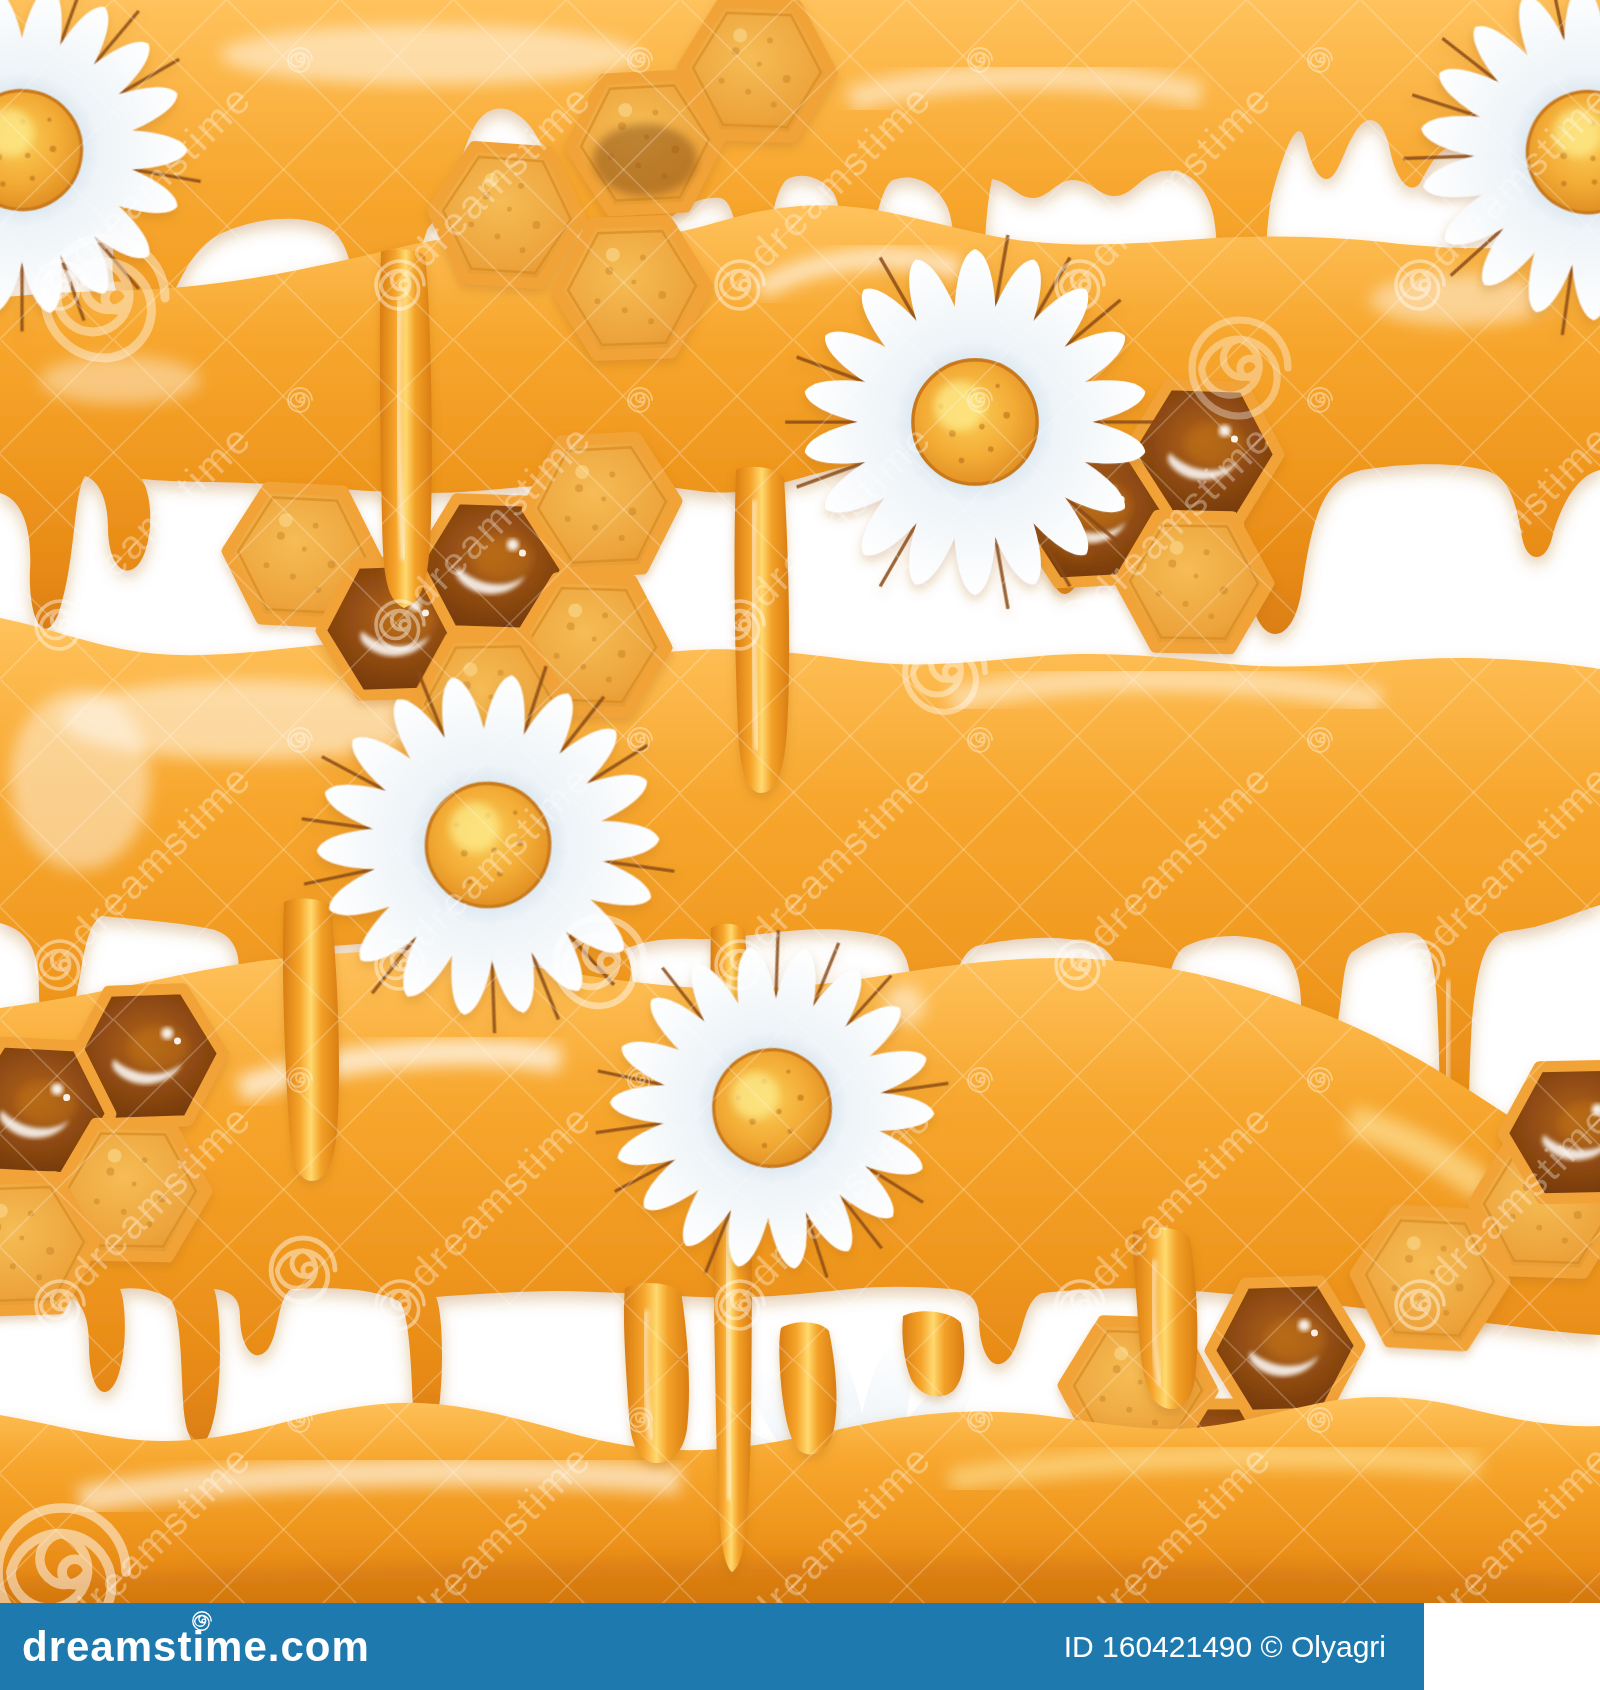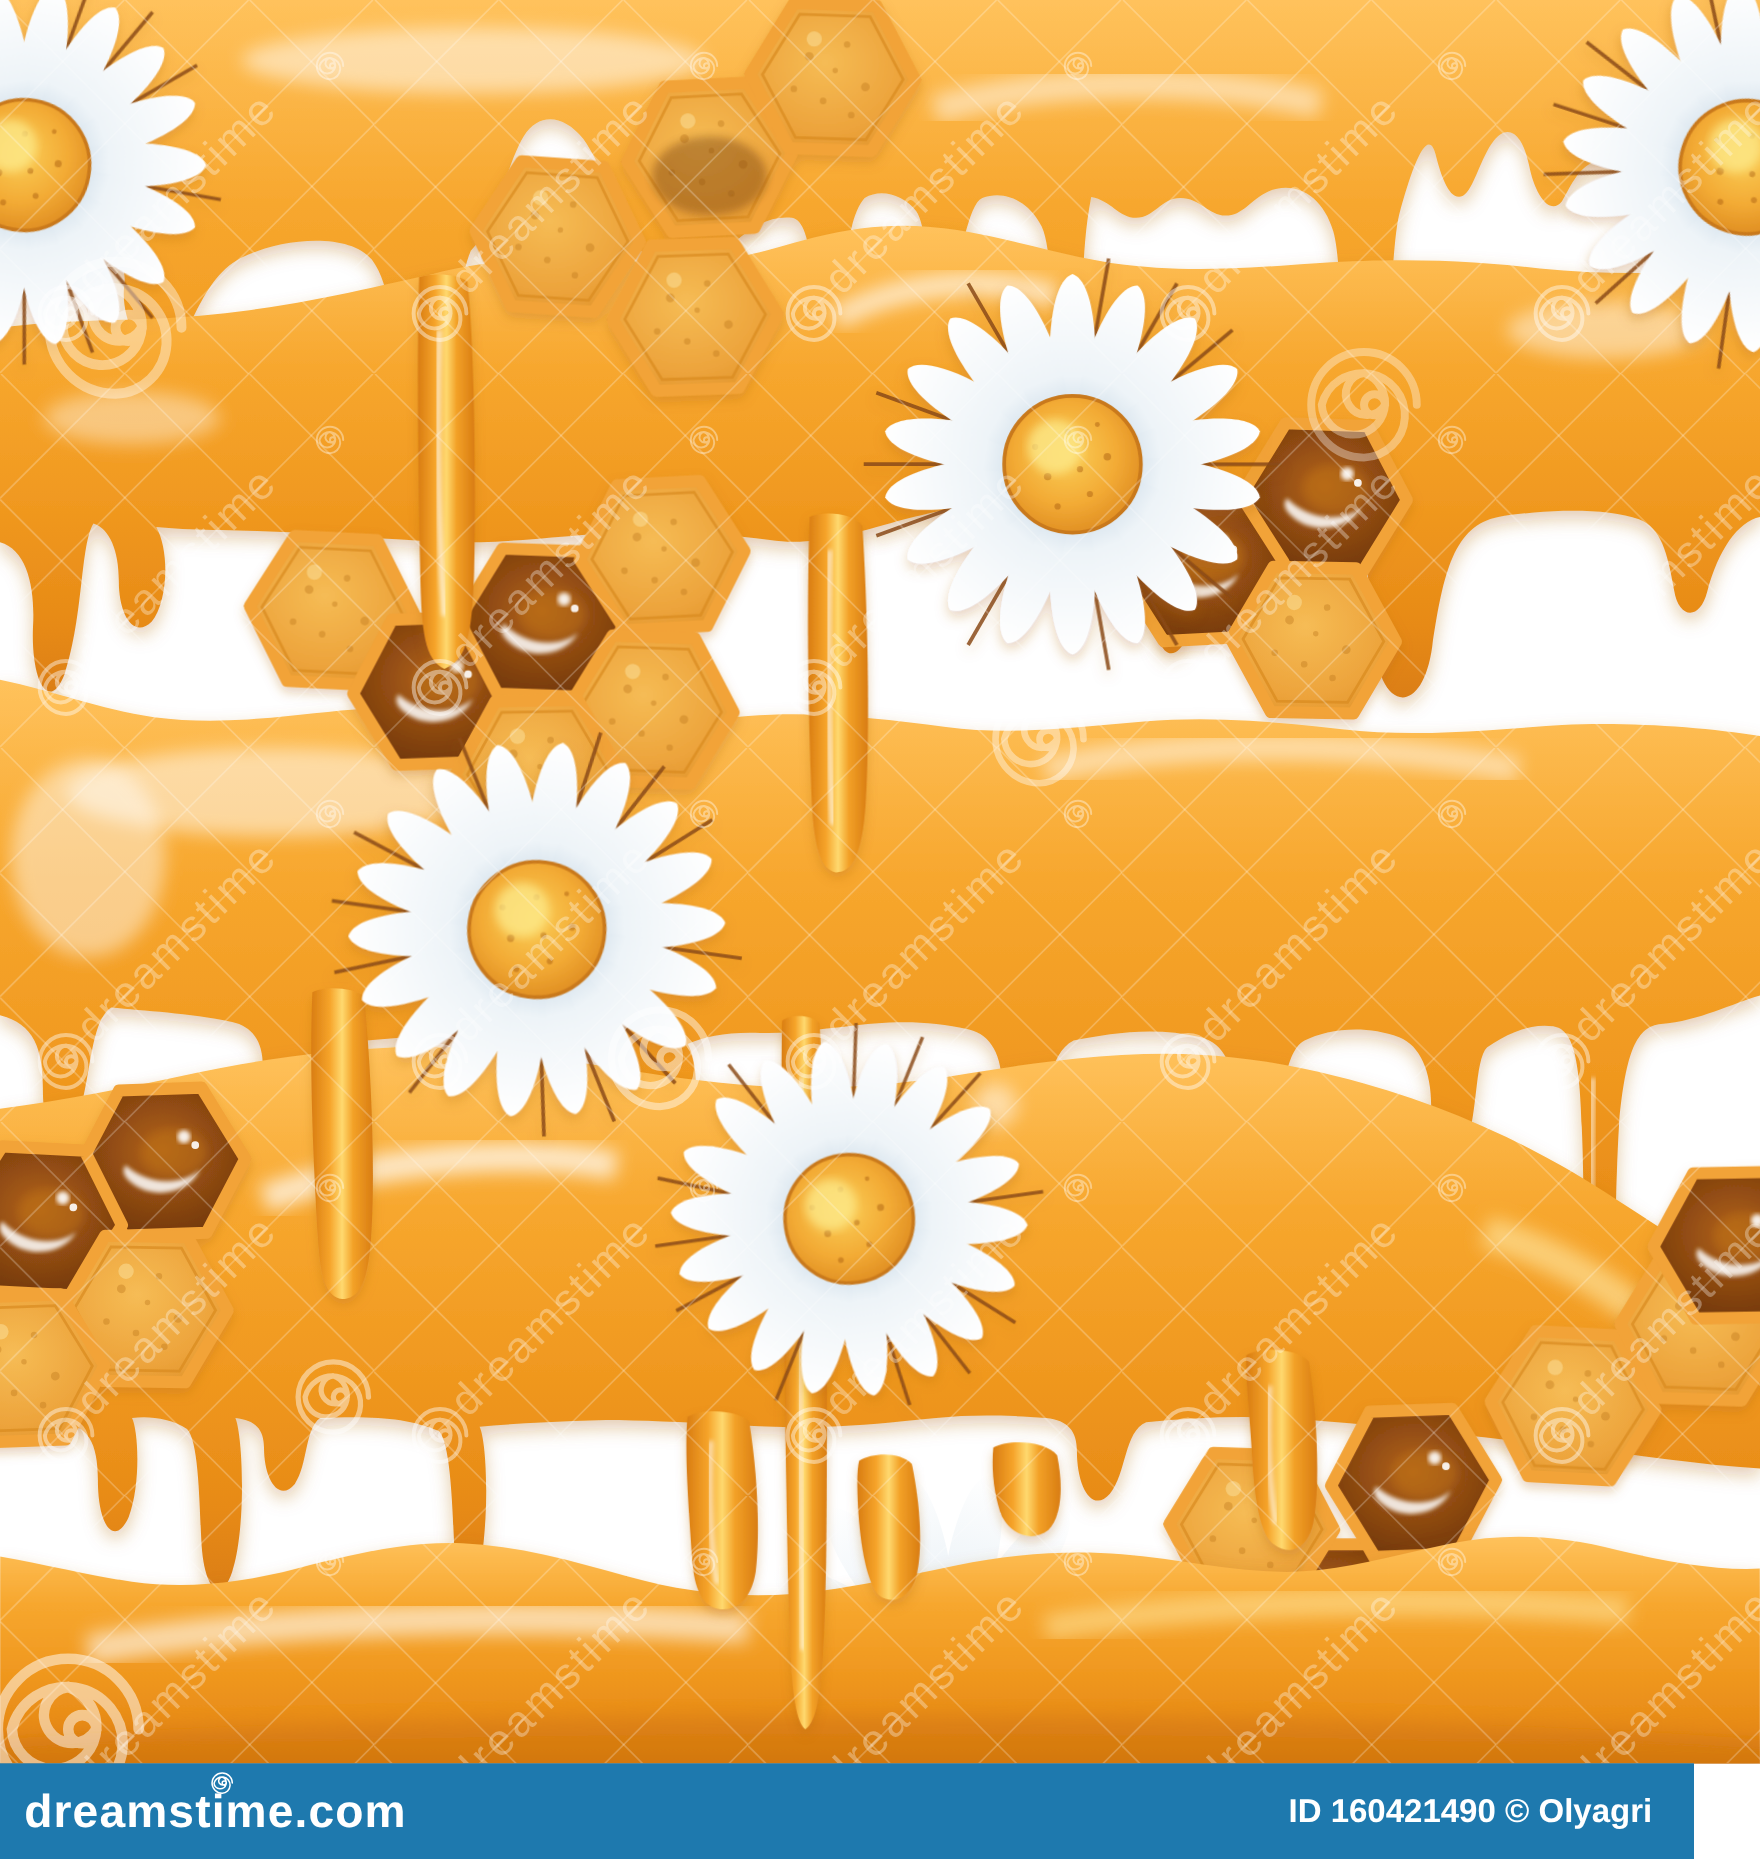--- a/index.html
+++ b/index.html
@@ -1,25 +1,25 @@
 <!DOCTYPE html>
 <html style="--honey-light: #ffc95e; --honey-mid: #f5a127; --honey-deep: #e8891a; --honey-shadow: #c96f0e; --comb-border: #f2a338; --comb-border-dark: #b96f12; --comb-fill-light: #eda33f; --comb-fill-dark: #7a3c10; --daisy-petal: #ffffff; --daisy-petal-shade: #c3d5e4; --daisy-center: #f0a030; --daisy-center-light: #fbcf58; --daisy-spike-brown: #8a4a16; --watermark-white: #ffffff; --footer-bg: #1e79ae; --footer-text: #ffffff;"><head>
 <meta charset="utf-8">
 <style>
   html,body{margin:0;padding:0;background:#ffffff;font-family:"Liberation Sans",sans-serif;}
   .stage{position:relative;width:1600px;height:1690px;overflow:hidden;background:#ffffff;}
   .art{display:block;width:1600px;height:1603px;}
   .footer{
-    position:absolute;left:0;bottom:0;width:1540px;height:87px;
+    position:absolute;left:0;bottom:0;width:1424px;height:87px;
     background:var(--footer-bg,#1e79ae);color:var(--footer-text,#ffffff);
     display:flex;align-items:center;justify-content:space-between;
   }
   .logo{position:relative;margin-left:22px;font-weight:bold;font-size:42px;letter-spacing:1px;line-height:87px;}
   .logo-spiral{position:absolute;left:168px;top:6px;width:24px;height:24px;}
-  .credit{margin-right:38px;font-weight:bold;font-size:30px;white-space:nowrap;}
+  .credit{margin-right:38px;font-weight:normal;font-size:30px;white-space:nowrap;}
 </style>
 </head>
 <body>
 
 <div class="stage">
 
 <svg class="art" viewBox="0 0 1600 1603" xmlns="http://www.w3.org/2000/svg">
   <title>Seamless pattern of dripping melted honey with honeycombs and white chamomile daisy flowers on white background</title>
   <defs>
     <linearGradient id="gHoney" x1="0" y1="0" x2="0" y2="1">

